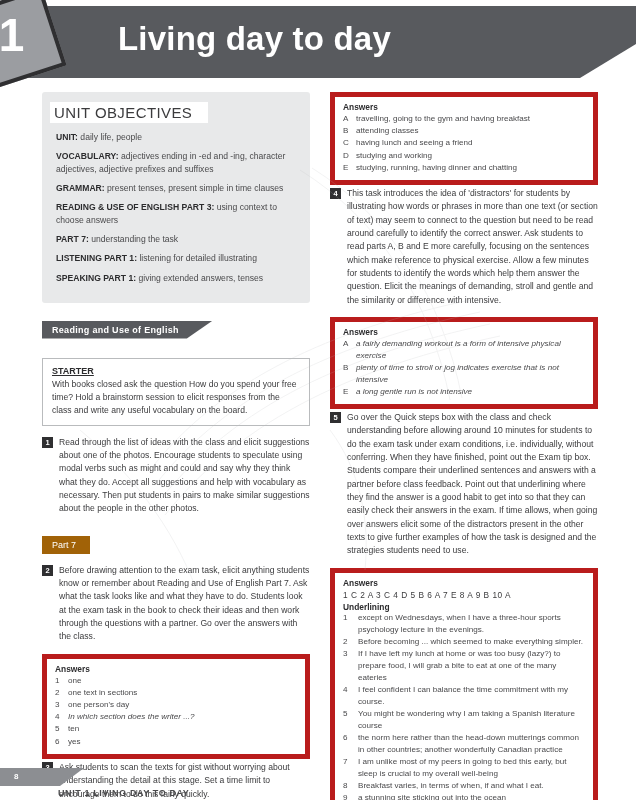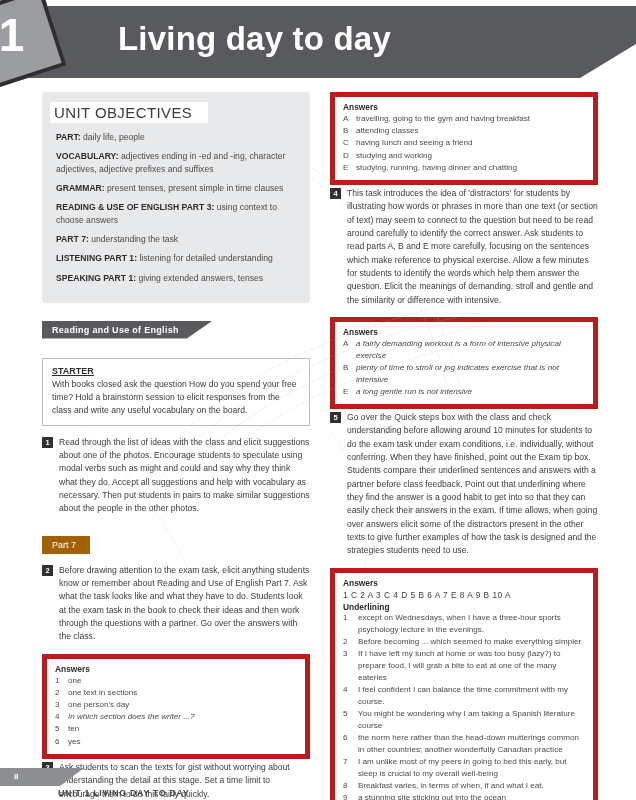--- a/index.html
+++ b/index.html
@@ -258,26 +258,26 @@
 
 <div class="header-band"></div>
 <div class="unit-diamond"></div>
 <div class="unit-diamond-num">1</div>
 <div class="header-title">Living day to day</div>
 
 <div class="col col-left">
 
   <div class="objectives">
     <div class="objectives-title">UNIT OBJECTIVES</div>
-    <div class="obj-line"><b>PART:</b><span> daily life, people</span></div>
+    <div class="obj-line"><b>UNIT:</b><span> daily life, people</span></div>
     <div class="obj-line"><b>VOCABULARY:</b><span> adjectives ending in -ed and -ing, character adjectives, adjective prefixes and suffixes</span></div>
     <div class="obj-line"><b>GRAMMAR:</b><span> present tenses, present simple in time clauses</span></div>
     <div class="obj-line"><b>READING &amp; USE OF ENGLISH PART 3:</b><span> using context to choose answers</span></div>
     <div class="obj-line"><b>PART 7:</b><span> understanding the task</span></div>
-    <div class="obj-line"><b>LISTENING PART 1:</b><span> listening for detailed understanding</span></div>
+    <div class="obj-line"><b>LISTENING PART 1:</b><span> listening for detailed illustrating</span></div>
     <div class="obj-line"><b>SPEAKING PART 1:</b><span> giving extended answers, tenses</span></div>
   </div>
 
   <div class="section-banner">Reading and Use of English</div>
 
   <div class="starter-box">
     <div class="starter-title">STARTER</div>
     <div class="starter-body">With books closed ask the question How do you spend your free time? Hold a brainstorm session to elicit responses from the class and write any useful vocabulary on the board.</div>
   </div>
 

